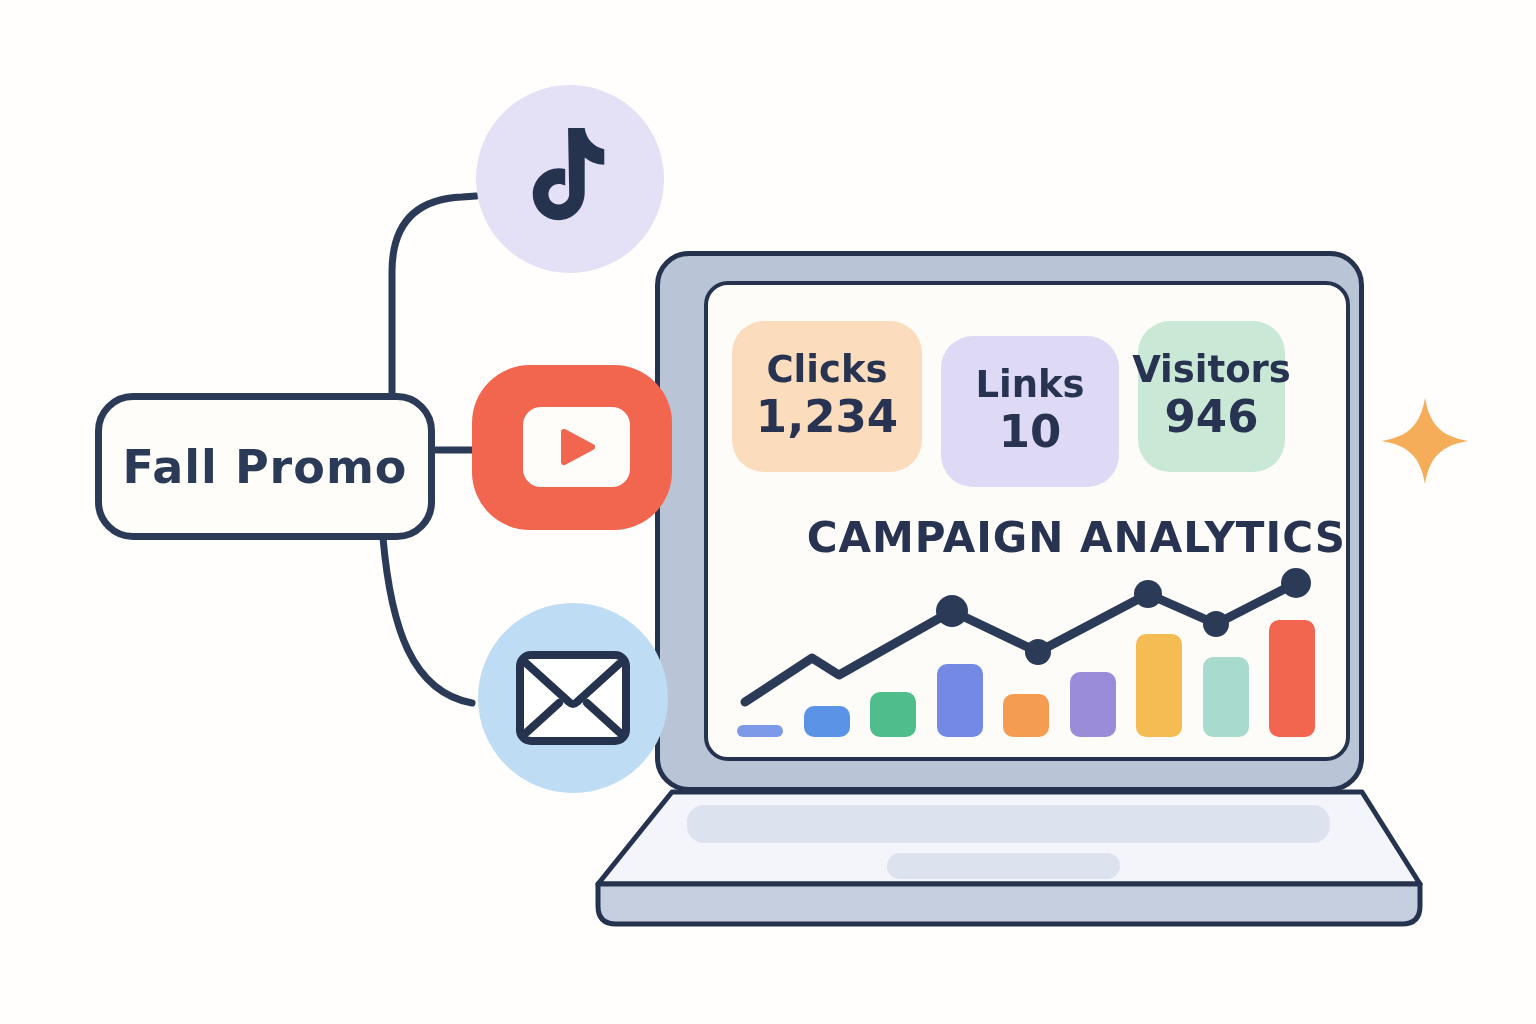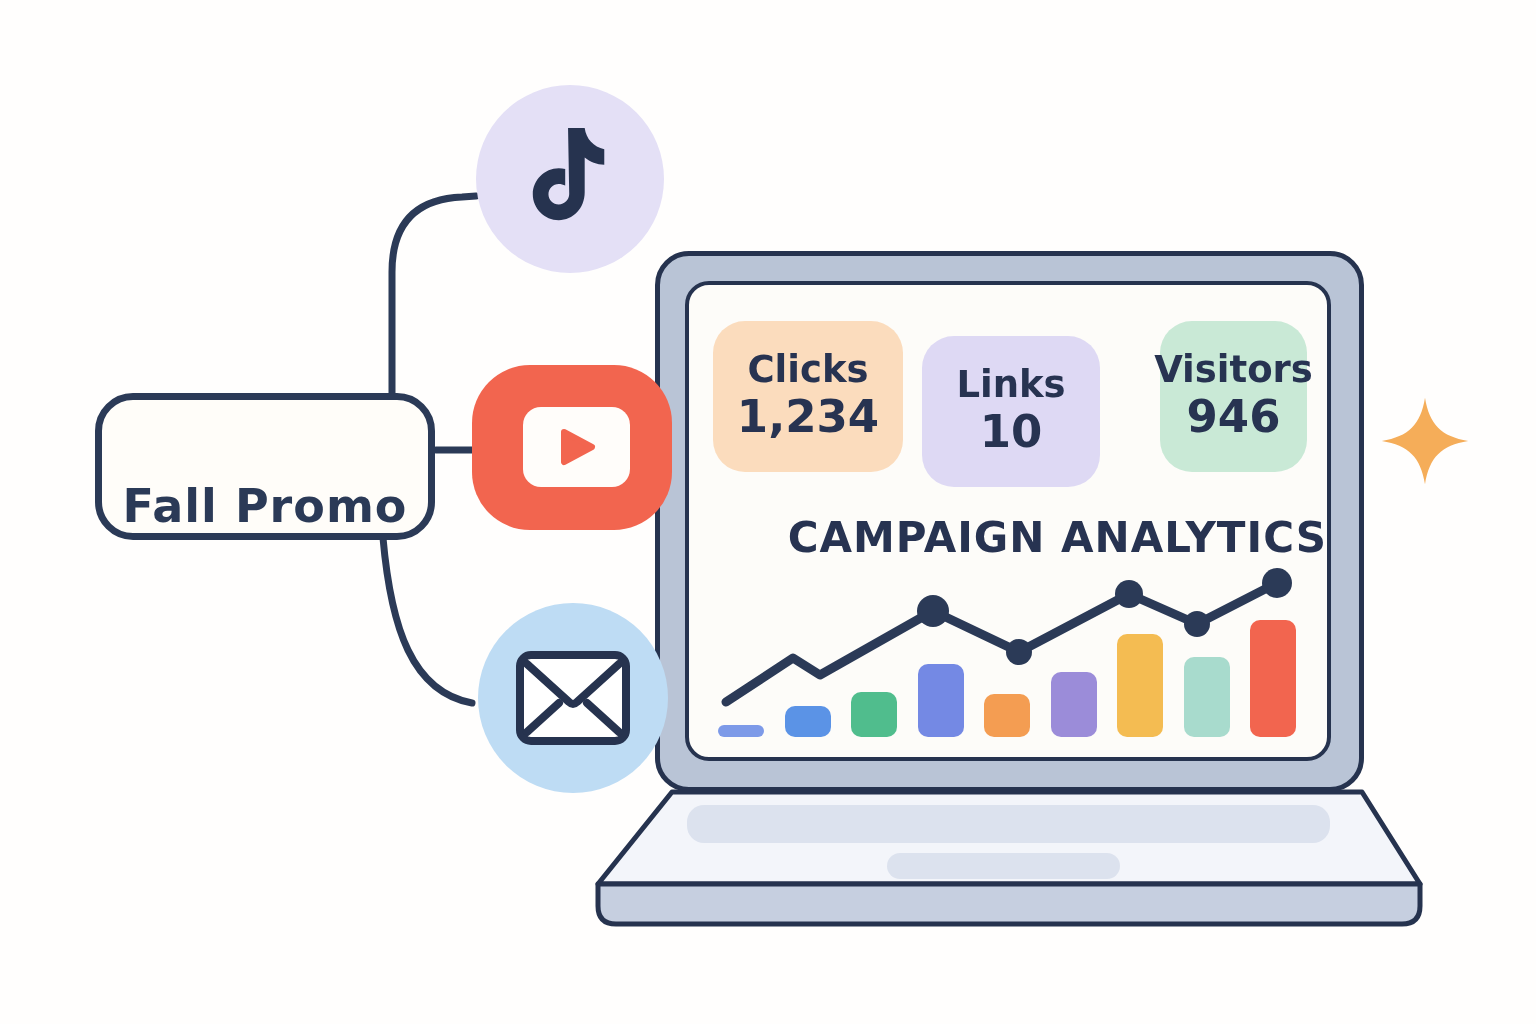--- a/index.html
+++ b/index.html
@@ -10,45 +10,45 @@
   .abs{position:absolute;}
 
   
   #connectors{position:absolute;left:0;top:0;width:1536px;height:1024px;pointer-events:none;}
   .connector{fill:none;stroke:#2b3a57;stroke-width:7;stroke-linecap:round;}
 
   
   .promo-box{
     left:95px;top:393px;width:340px;height:147px;box-sizing:border-box;
     background:#fffdf9;border:7px solid #2b3a57;border-radius:38px;
-    display:flex;align-items:flex-end;justify-content:center;
+    display:flex;align-items:center;justify-content:center;
   }
   .promo-text{font-size:46px;font-weight:bold;color:#2b3a57;letter-spacing:1px;}
 
   
   .tiktok-circle{left:476px;top:85px;width:188px;height:188px;border-radius:50%;
     background:#e4e0f6;display:flex;align-items:center;justify-content:center;}
   .youtube-badge{left:472px;top:365px;width:200px;height:165px;background:#f2654f;border-radius:58px;}
   .yt-screen{left:51px;top:42px;width:107px;height:80px;background:#fffdfa;border-radius:18px;}
   .email-circle{left:478px;top:603px;width:190px;height:190px;border-radius:50%;
     background:#bedcf4;display:flex;align-items:center;justify-content:center;}
 
   
   .laptop-bezel{left:655px;top:251px;width:709px;height:541px;box-sizing:border-box;
     background:#b9c4d6;border:5px solid #26334f;border-radius:34px;}
-  .laptop-screen{left:685px;top:281px;width:646px;height:480px;box-sizing:border-box;
+  .laptop-screen{left:704px;top:281px;width:646px;height:480px;box-sizing:border-box;
     background:#fdfcf9;border:4px solid #26334f;border-radius:24px;overflow:hidden;}
 
   
   .cards-row{left:24px;top:36px;display:flex;gap:19px;}
   .stat-card{height:151px;border-radius:32px;display:flex;flex-direction:column;
     align-items:center;justify-content:center;color:#273351;}
   .stat-card .stat-label{font-size:37px;font-weight:bold;line-height:1.1;}
   .stat-card .stat-value{font-size:45px;font-weight:bold;line-height:1.15;}
-  .card-w0{width:190px;}.card-w1{width:178px;}.card-w2{width:147px;margin-left:41px;}
+  .card-w0{width:190px;}.card-w1{width:178px;}.card-w2{width:147px;}
 
   .screen-title{left:0;top:228px;width:100%;text-align:right;
     font-size:42px;font-weight:bold;color:#273351;letter-spacing:1px;white-space:nowrap;}
 
   
   .bars-row{left:29px;bottom:20px;width:578px;height:130px;
     display:flex;align-items:flex-end;justify-content:space-between;}
   .bar{width:46px;border-radius:10px;}
   #line-svg{position:absolute;left:0;top:0;width:638px;height:472px;pointer-events:none;}
 

